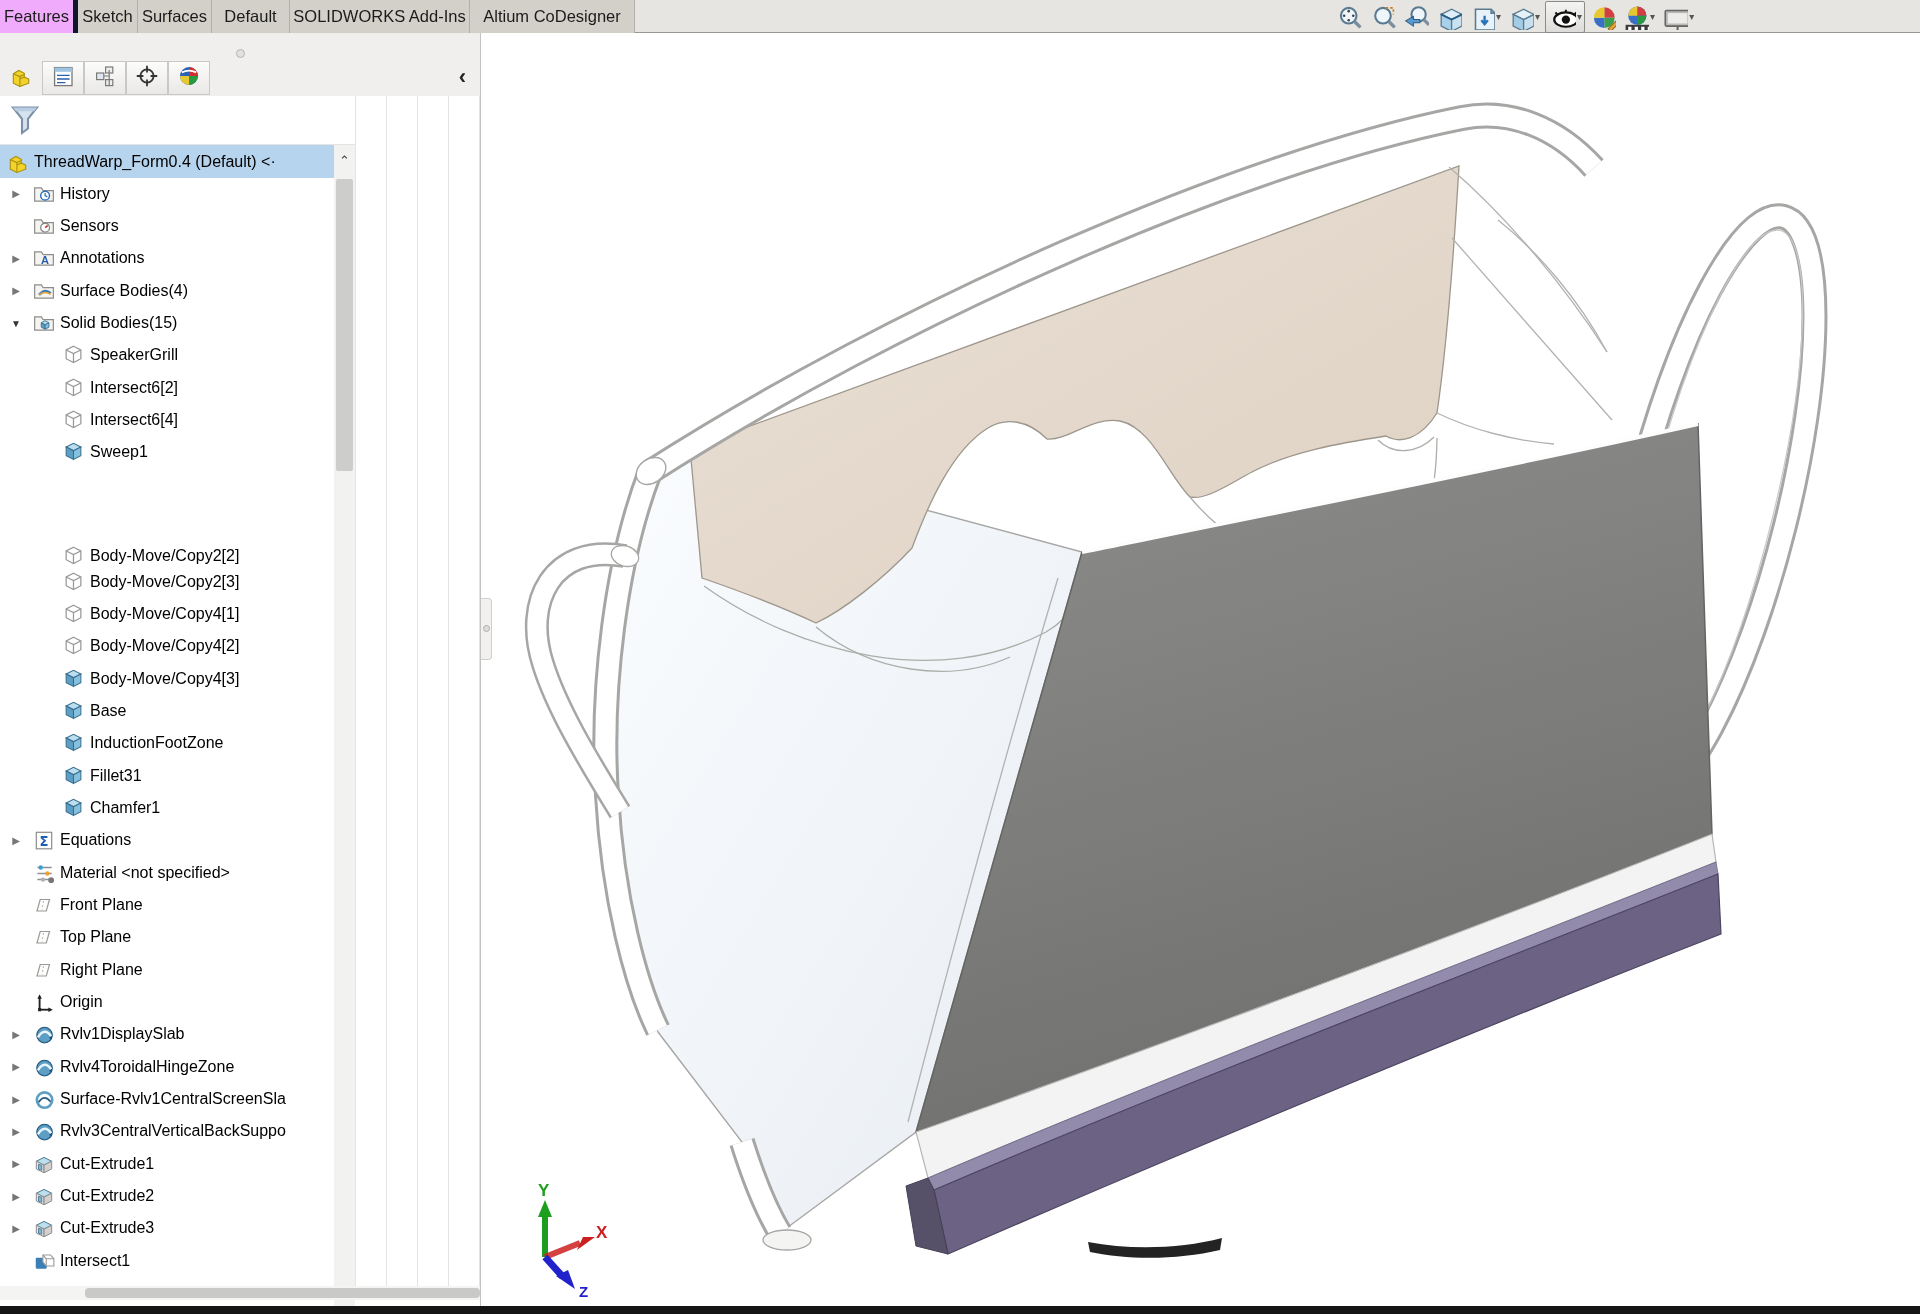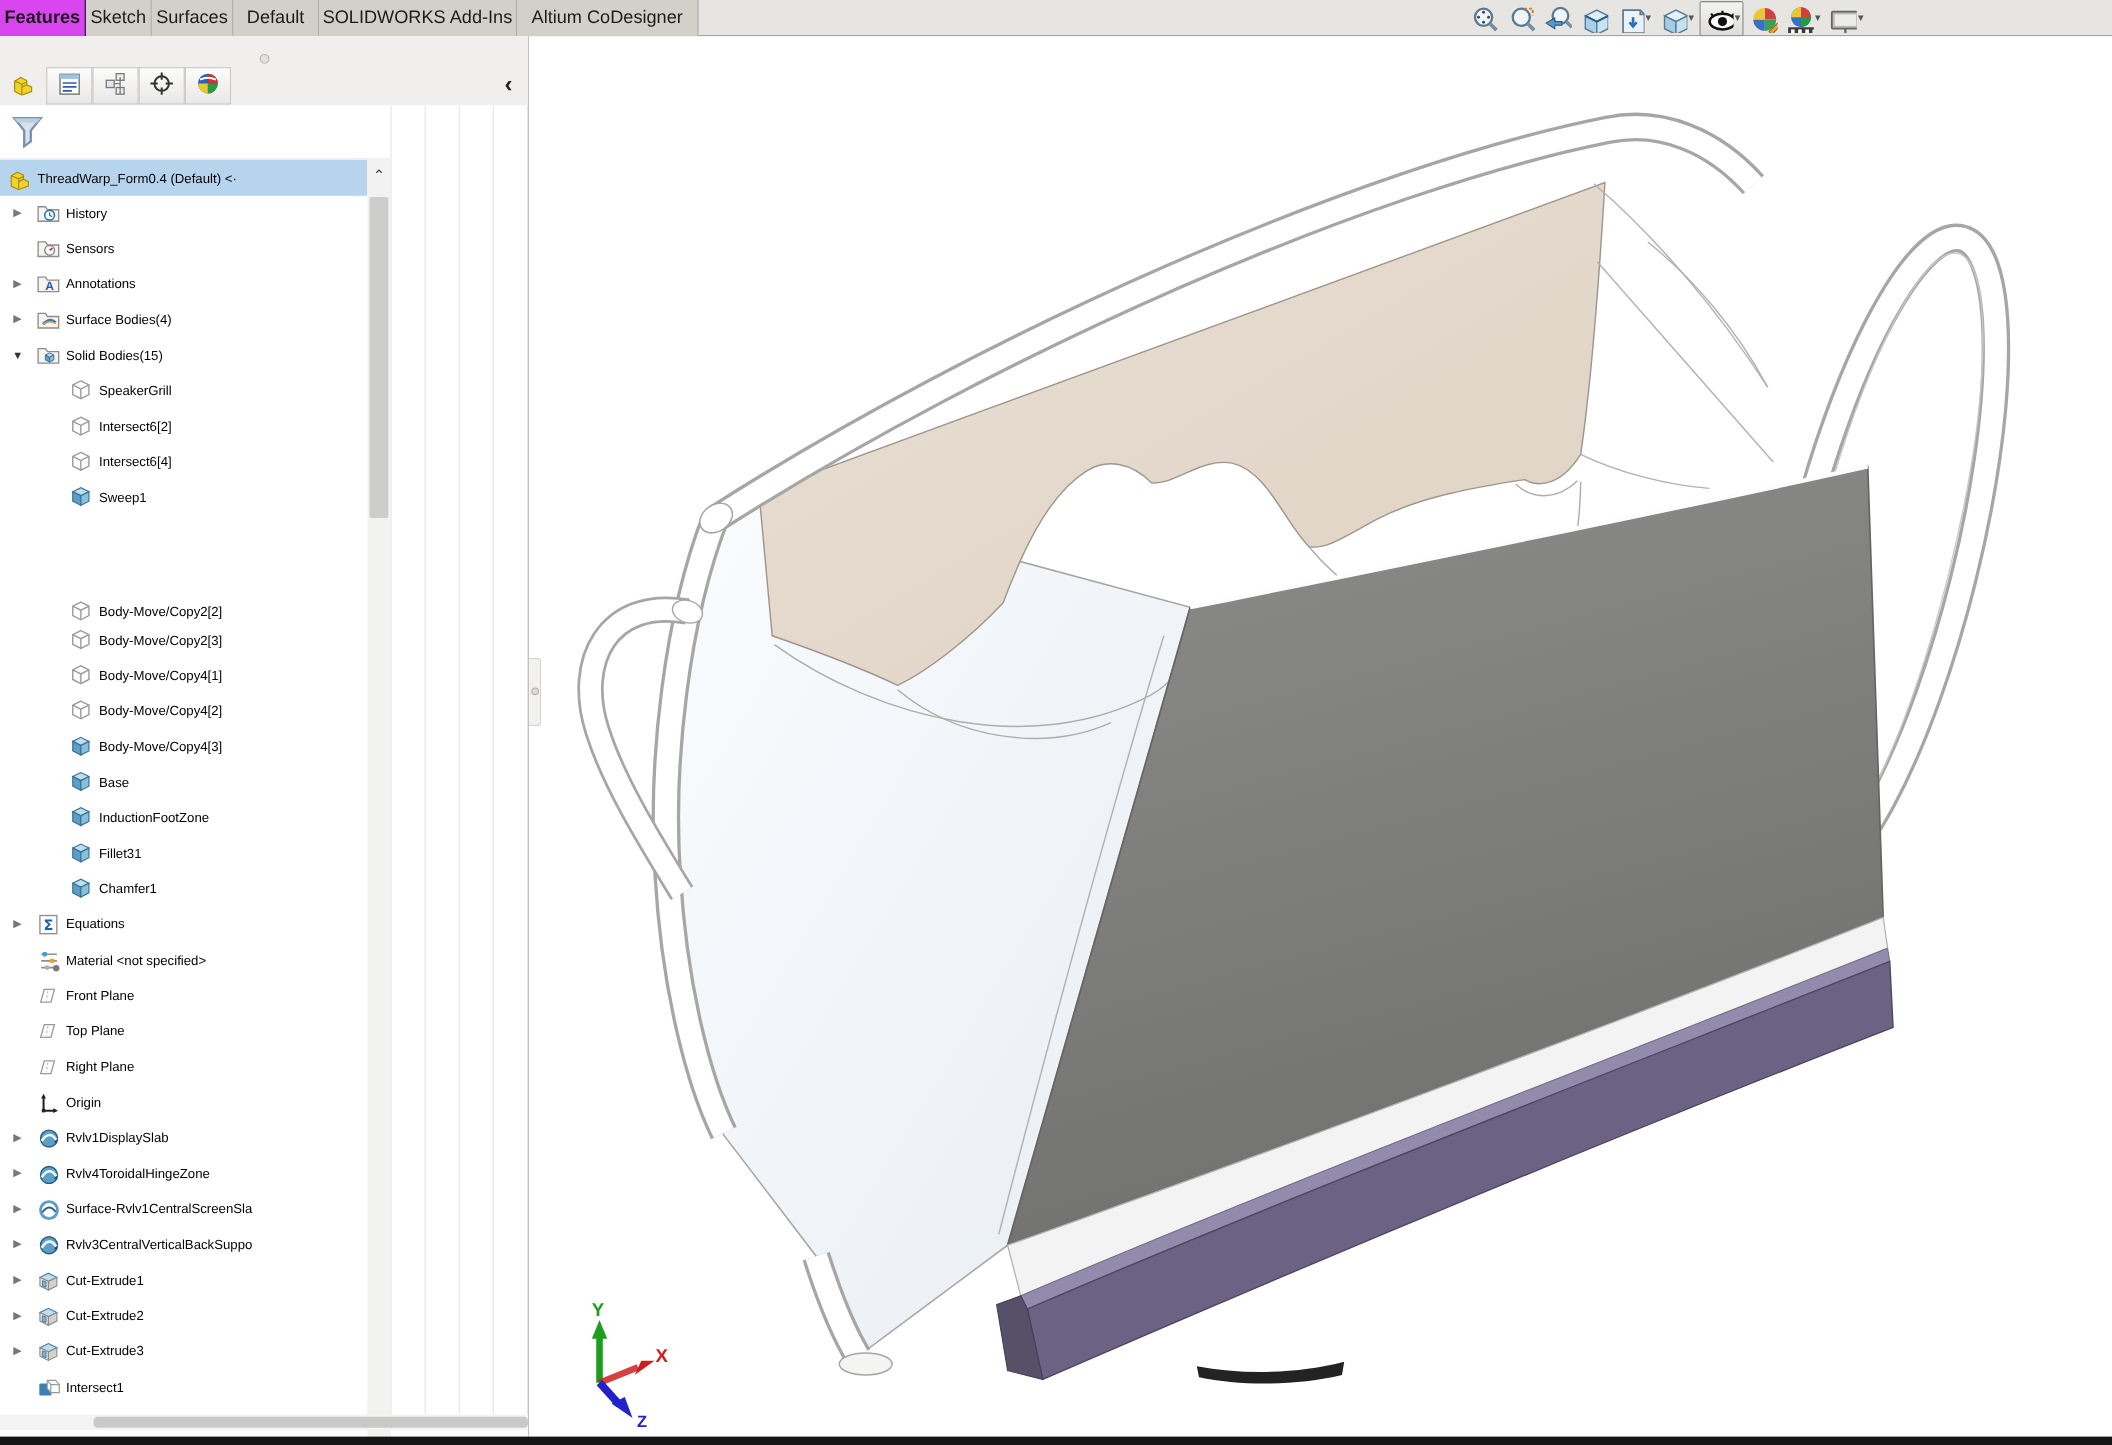--- a/index.html
+++ b/index.html
@@ -5,21 +5,21 @@
   html,body{margin:0;padding:0;width:1920px;height:1314px;overflow:hidden;
     font-family:"Liberation Sans","DejaVu Sans",sans-serif;background:#fff;}
   #app{position:relative;width:1920px;height:1314px;background:#fff;}
 
   
   #tabstrip{position:absolute;left:0;top:0;width:1920px;height:33px;background:#e7e5e1;
     border-bottom:1px solid #9a9792;box-sizing:border-box;}
   #tabs{position:absolute;left:0;top:0;height:33px;display:flex;background:#d3d0c9;}
   .tab{height:33px;display:flex;align-items:center;justify-content:center;
     font-size:16.5px;color:#1b1b1b;border-right:1px solid #b2afa9;box-sizing:border-box;cursor:default;}
-  .tab.active{background:#d946ef;font-weight:bold;border-right:1px solid #0f172a;}
+  .tab.active{background:#f0abfc;font-weight:normal;border-right:5px solid #0f172a;}
 
   
   #hud{position:absolute;left:1335px;top:0;height:33px;display:flex;align-items:center;gap:3px;}
   .hudbtn{display:flex;align-items:center;height:30px;padding:0 2px;border-radius:2px;}
   .hudbtn svg{display:block;}
   .hudbtn .caret{font-size:10px;color:#555;margin-left:1px;}
   .hudbtn.pressed{background:linear-gradient(#f4f4f3,#dddcda);border:1px solid #8a8a88;}
 
   
   #panel{position:absolute;left:0;top:33px;width:481px;height:1273px;background:#fff;
@@ -43,21 +43,21 @@
     box-sizing:border-box;display:flex;}
   .dh-cell{width:31px;display:flex;align-items:center;justify-content:center;}
 
   
   #tree{position:absolute;left:0;top:112px;width:334px;height:1140px;background:#fff;overflow:hidden;}
   .trow{position:absolute;left:0;width:334px;height:33px;display:flex;align-items:center;white-space:nowrap;overflow:hidden;}
   .trow.sel{background:var(--sel);}
   .tarrow{position:absolute;font-size:10px;color:#777;width:12px;text-align:center;}
   .tarrow.exp{color:#333;}
   .ticon{position:absolute;width:22px;height:22px;}
-  .tlabel{position:absolute;font-size:12px;color:#000;top:50%;transform:translateY(-50%);}
+  .tlabel{position:absolute;font-size:16px;color:#000;top:50%;transform:translateY(-50%);}
   .drow{position:absolute;left:355px;width:125px;height:33px;}
   .drow.sel{background:var(--sel);}
   .dcell{position:absolute;top:50%;transform:translate(-50%,-50%);}
   .swatchbox{width:24px;height:24px;background:#fff;border:1.5px solid #6e6e6e;box-sizing:border-box;
     display:flex;align-items:center;justify-content:center;}
   .sphere{width:13px;height:13px;border-radius:50%;position:relative;}
   .sphere:after{content:"";position:absolute;left:2px;top:1.5px;width:5px;height:4px;border-radius:50%;
     background:rgba(255,255,255,.75);}
 
   

